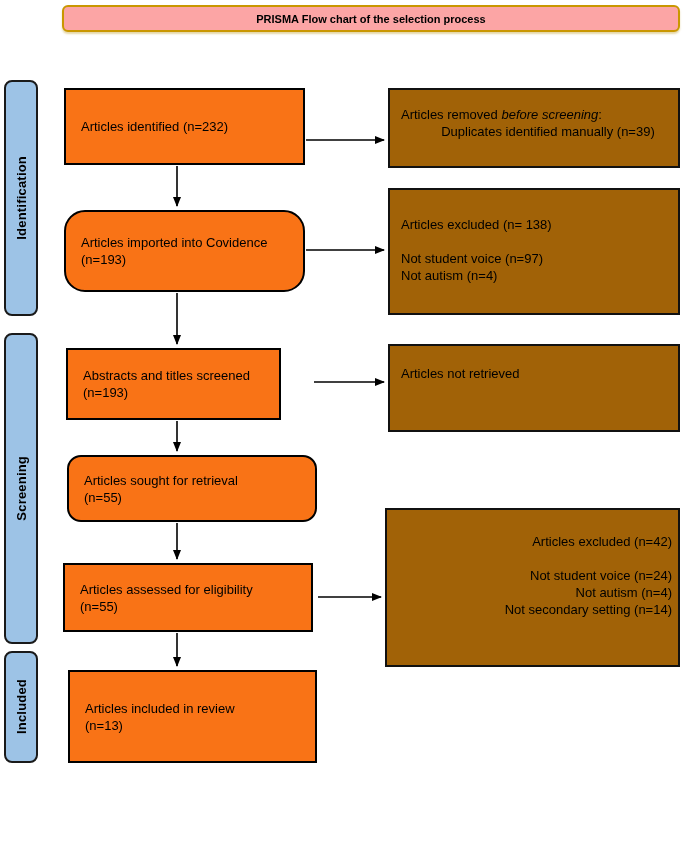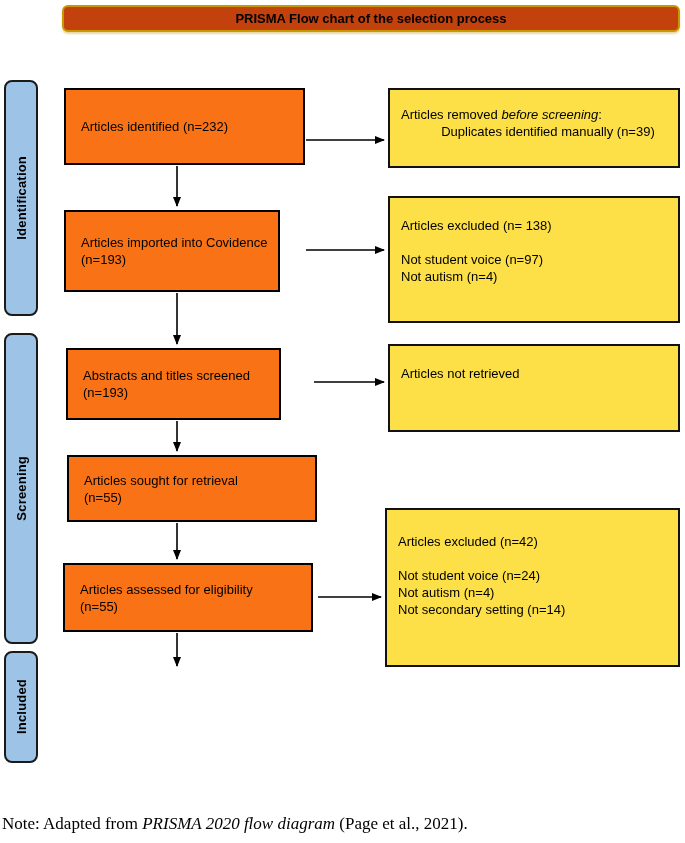--- a/index.html
+++ b/index.html
@@ -14,27 +14,27 @@
     background: #ffffff;
     font-family: "Liberation Sans", sans-serif;
     color: #000000;
     overflow: hidden;
   }
   .banner {
     position: absolute;
     left: 62px; top: 5px;
     width: 618px; height: 27px;
     box-sizing: border-box;
-    background: #c2410c;
+    background: #fca5a5;
     border: 2px solid #C99700;
     border-radius: 6px;
     display: flex;
     align-items: center;
     justify-content: center;
-    font-size: 13px;
+    font-size: 11px;
     font-weight: bold;
     box-shadow: 0 2px 2px rgba(180,140,0,0.35);
   }
   .side-label {
     position: absolute;
     left: 4px;
     width: 34px;
     box-sizing: border-box;
     background: #9DC3E6;
     border: 2px solid #1a1a1a;
@@ -60,21 +60,21 @@
     flex-direction: column;
     justify-content: center;
     padding-left: 15px;
     padding-right: 6px;
     font-size: 13px;
     line-height: 17px;
   }
   .r-box {
     position: absolute;
     box-sizing: border-box;
-    background: #fde047;
+    background: #a16207;
     border: 2px solid #111111;
     padding-left: 11px;
     padding-right: 6px;
     font-size: 13px;
     line-height: 17px;
   }
   .spacer { height: 17px; }
   .indent { margin-left: 23px; text-align: center; }
   .arrows-svg {
     position: absolute;
@@ -106,58 +106,62 @@
     <span>Screening</span>
   </div>
   <div class="side-label" style="top:651px;height:112px;">
     <span>Included</span>
   </div>
 
   <div class="flow-box" style="left:64px;top:88px;width:241px;height:77px;">
     <div>Articles identified (n=232)</div>
   </div>
 
-  <div class="flow-box" style="left:64px;top:210px;width:216px;height:82px;">
+  <div class="flow-box" style="left:64px;top:210px;width:241px;height:82px;border-radius:21px;">
     <div>Articles imported into Covidence</div>
     <div>(n=193)</div>
   </div>
 
   <div class="flow-box" style="left:66px;top:348px;width:215px;height:72px;">
     <div>Abstracts and titles screened</div>
     <div>(n=193)</div>
   </div>
 
-  <div class="flow-box" style="left:67px;top:455px;width:250px;height:67px;">
+  <div class="flow-box" style="left:67px;top:455px;width:250px;height:67px;border-radius:14px;">
     <div>Articles sought for retrieval</div>
     <div>(n=55)</div>
   </div>
 
   <div class="flow-box" style="left:63px;top:563px;width:250px;height:69px;">
     <div>Articles assessed for eligibility</div>
     <div>(n=55)</div>
   </div>
 
+  <div class="flow-box" style="left:68px;top:670px;width:249px;height:93px;">
+    <div>Articles included in review</div>
+    <div>(n=13)</div>
+  </div>
 
   <div class="r-box" style="left:388px;top:88px;width:292px;height:80px;padding-top:16px;">
     <div><span>Articles removed </span><i>before screening</i><span>:</span></div>
     <div class="indent">Duplicates identified manually (n=39)</div>
   </div>
 
-  <div class="r-box" style="left:388px;top:196px;width:292px;height:127px;padding-top:19px;">
+  <div class="r-box" style="left:388px;top:188px;width:292px;height:127px;padding-top:26px;">
     <div>Articles excluded (n= 138)</div>
     <div class="spacer"></div>
     <div>Not student voice (n=97)</div>
     <div>Not autism (n=4)</div>
   </div>
 
   <div class="r-box" style="left:388px;top:344px;width:292px;height:88px;padding-top:19px;">
     <div>Articles not retrieved</div>
   </div>
 
-  <div class="r-box" style="left:385px;top:508px;width:295px;height:159px;padding-top:23px;">
+  <div class="r-box" style="left:385px;top:508px;width:295px;height:159px;padding-top:23px;text-align:right;">
     <div>Articles excluded (n=42)</div>
     <div class="spacer"></div>
     <div>Not student voice (n=24)</div>
     <div>Not autism (n=4)</div>
     <div>Not secondary setting (n=14)</div>
   </div>
 
   <svg class="arrows-svg" viewBox="0 0 685 843" xmlns="http://www.w3.org/2000/svg">
     <defs>
       <marker id="ah" markerWidth="10" markerHeight="8" refX="9" refY="4" orient="auto" markerUnits="userSpaceOnUse">
@@ -170,17 +174,14 @@
     <line x1="314" y1="382" x2="384" y2="382" stroke="#000" stroke-width="1.6" marker-end="url(#ah)"></line>
     <line x1="318" y1="597" x2="381" y2="597" stroke="#000" stroke-width="1.6" marker-end="url(#ah)"></line>
 
     <line x1="177" y1="166" x2="177" y2="206" stroke="#000" stroke-width="1.6" marker-end="url(#ah)"></line>
     <line x1="177" y1="293" x2="177" y2="344" stroke="#000" stroke-width="1.6" marker-end="url(#ah)"></line>
     <line x1="177" y1="421" x2="177" y2="451" stroke="#000" stroke-width="1.6" marker-end="url(#ah)"></line>
     <line x1="177" y1="523" x2="177" y2="559" stroke="#000" stroke-width="1.6" marker-end="url(#ah)"></line>
     <line x1="177" y1="633" x2="177" y2="666" stroke="#000" stroke-width="1.6" marker-end="url(#ah)"></line>
   </svg>
 
-  <div class="note">
-    <span>Note: Adapted from </span><i>PRISMA 2020 flow diagram</i><span> (Page et al., 2021).</span>
-  </div>
 
 </div>
 
 </body></html>

